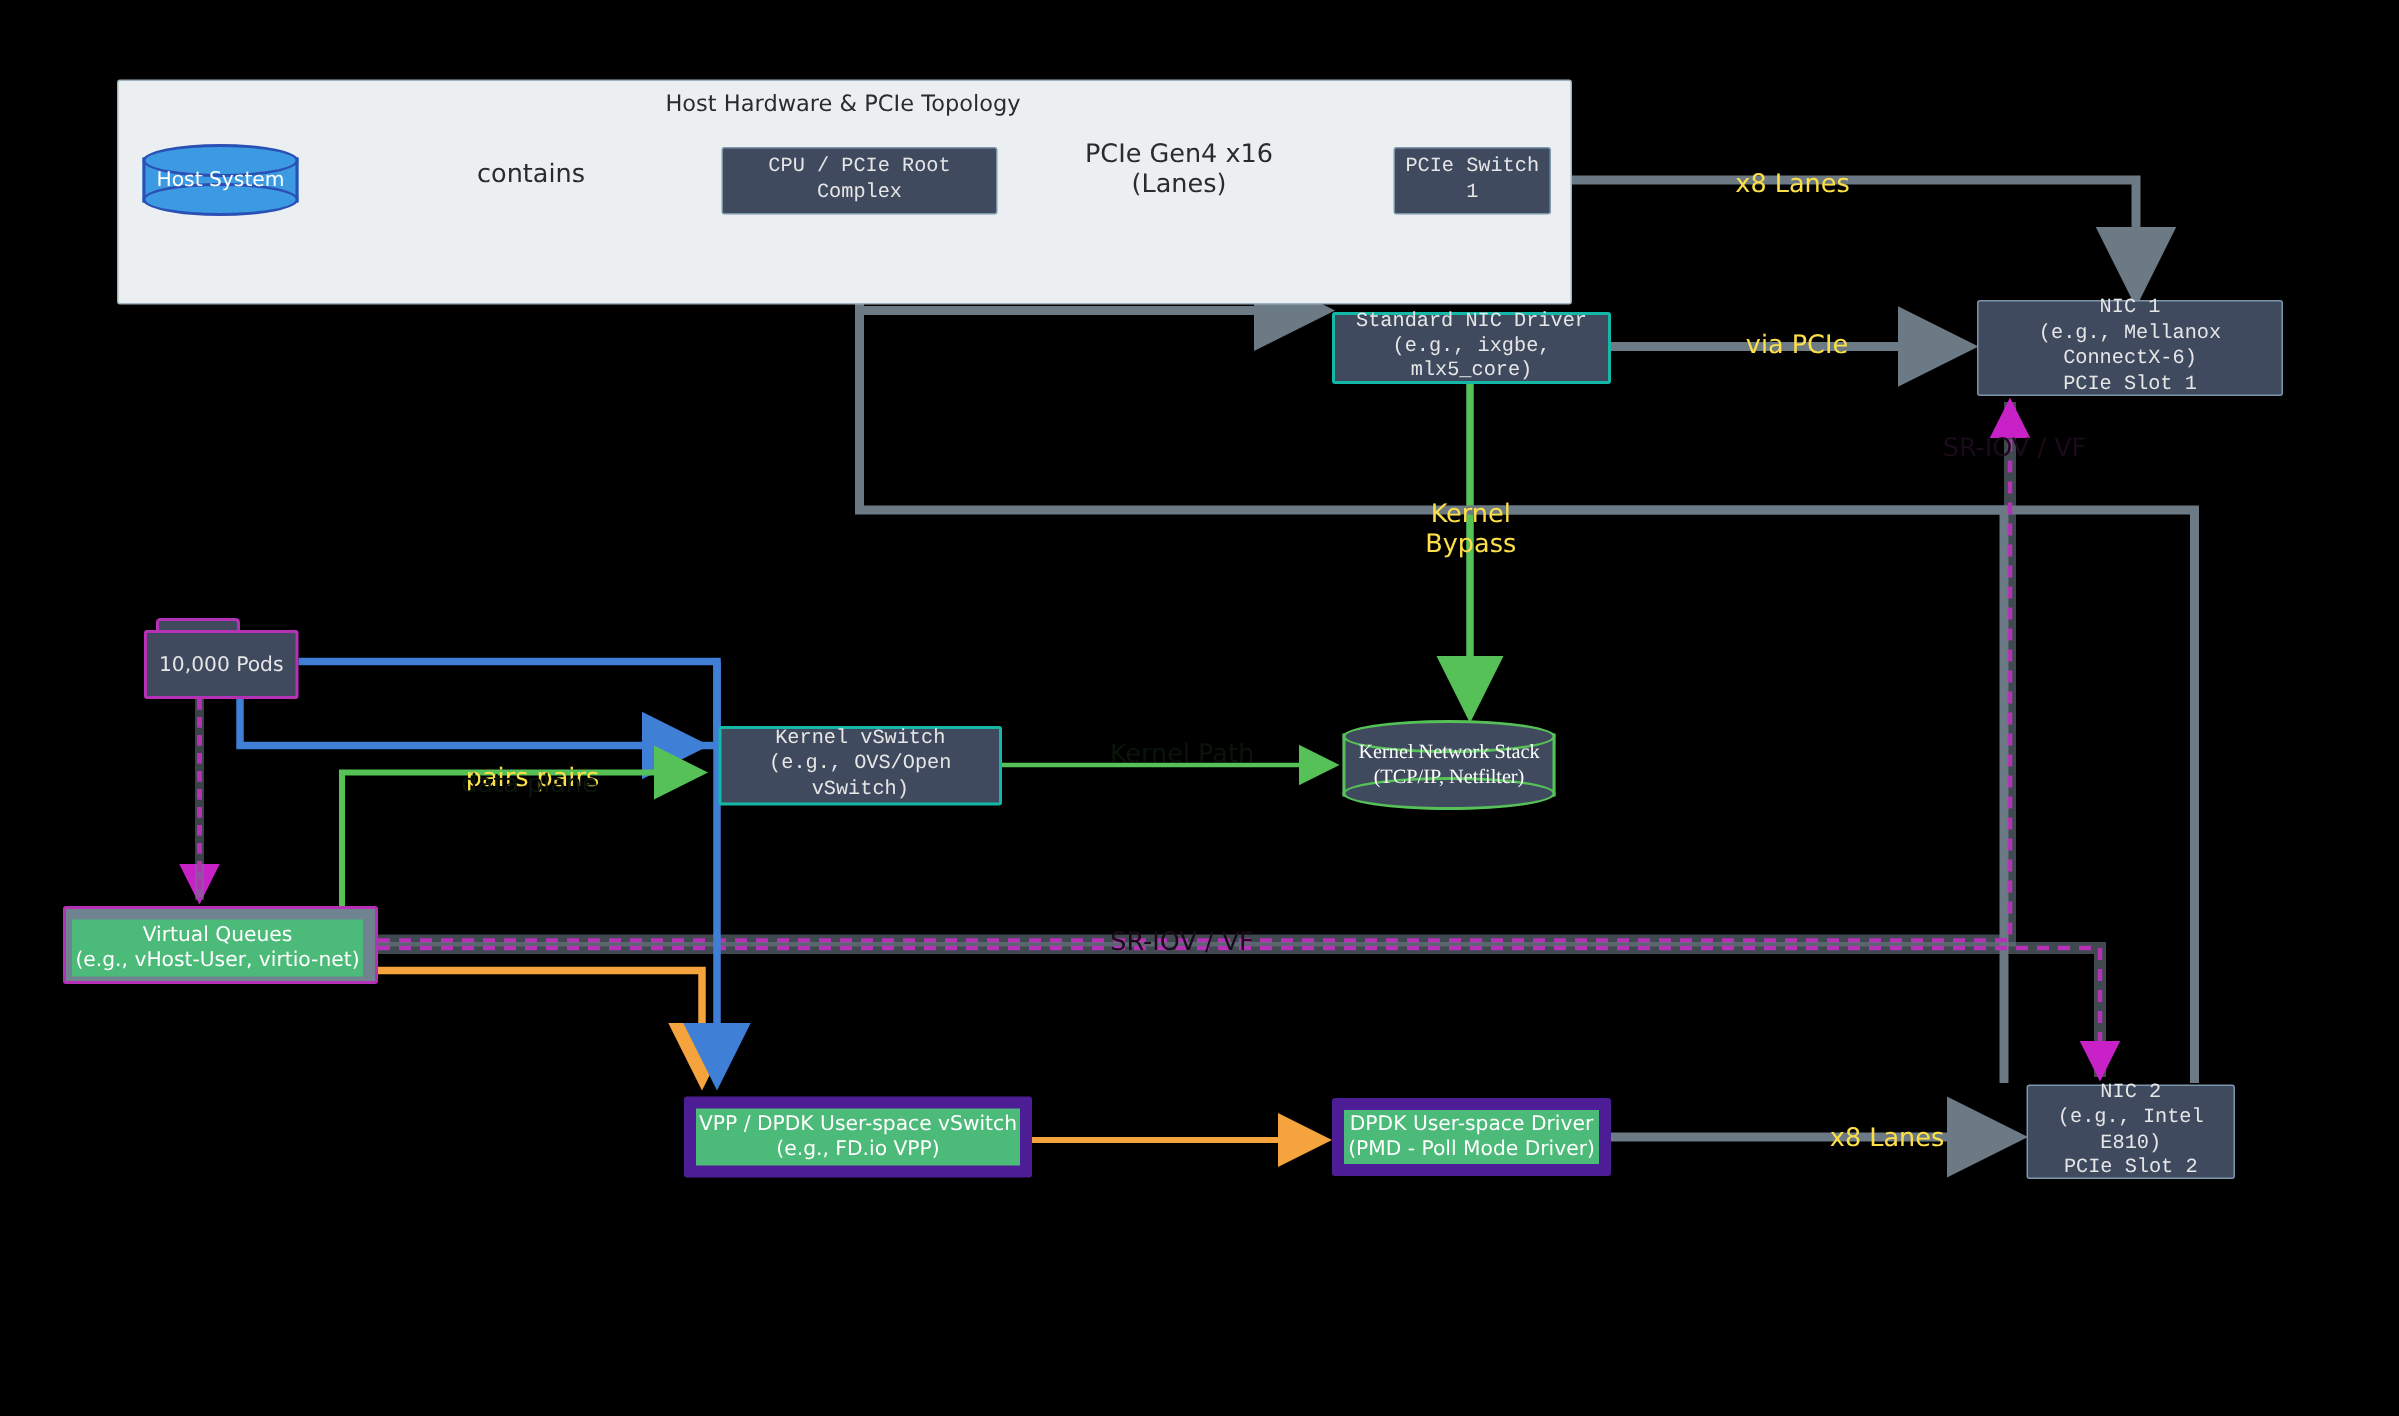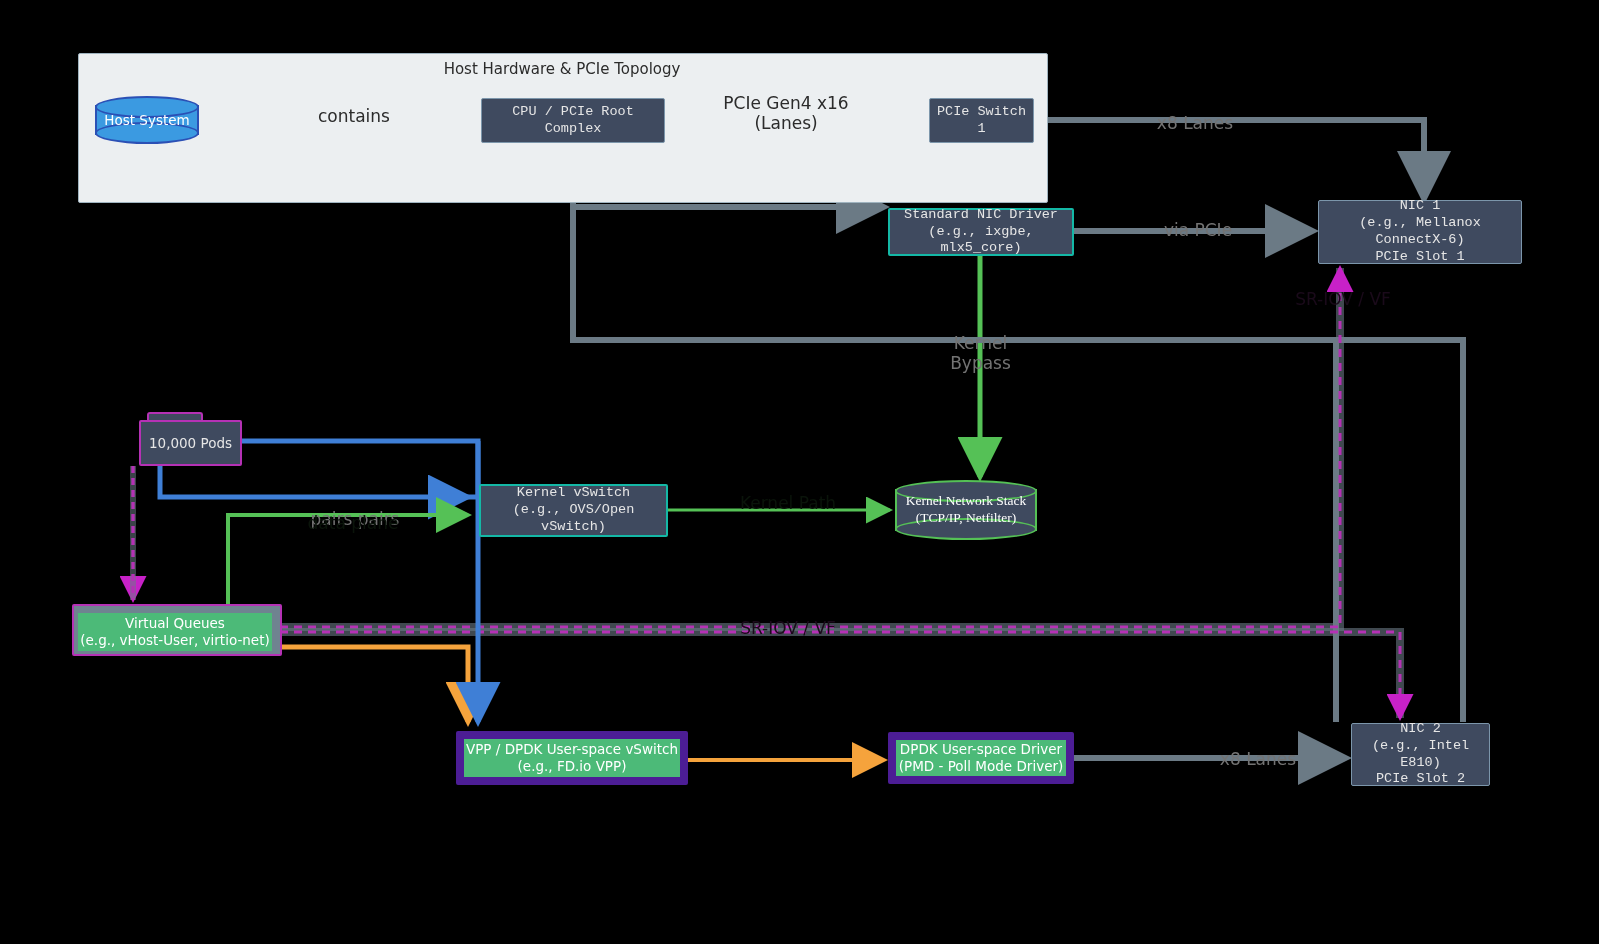--- a/index.html
+++ b/index.html
@@ -28,44 +28,44 @@
 
   
   .cyl{position:absolute;z-index:5;}
   .cyl .body{position:absolute;left:0;right:0;top:9px;bottom:9px;}
   .cyl .cap{position:absolute;left:0;right:0;height:18px;border-radius:50%;}
   .cyl .ctext{position:absolute;left:0;right:0;top:0;bottom:0;display:flex;
               align-items:center;justify-content:center;text-align:center;
               color:#fff;font-size:13.5px;line-height:1.25;white-space:pre-line;}
 
   
-  .folder{position:absolute;z-index:5;margin-left:43px;}
+  .folder{position:absolute;z-index:5;}
   .folder .tab{position:absolute;left:8px;top:0;width:52px;height:10px;
                background:#3f4a5f;border:2.5px solid #b531b5;border-bottom:none;
                border-radius:3px 3px 0 0;}
   .folder .bodyf{position:absolute;left:0;right:0;top:8px;bottom:0;
                  background:#3f4a5f;border:2.5px solid #b531b5;border-radius:2px;}
   .folder .ftext{position:absolute;left:0;right:0;top:8px;bottom:0;display:flex;
                  align-items:center;justify-content:center;color:#e6e6e6;
                  font-size:13.5px;}
 
   
-  .cube{position:absolute;z-index:5;margin-left:30px;}
+  .cube{position:absolute;z-index:5;}
   .cube .shellc{position:absolute;left:0;top:0;right:0;bottom:0;
                 border:2.5px solid #b531b5;border-radius:2px;background:#6f8390;}
   .cube .facec{position:absolute;left:6px;top:9px;right:10px;bottom:5px;
                background:#4cba78;}
   .cube .ctxt{position:absolute;left:6px;top:9px;right:10px;bottom:5px;
               display:flex;align-items:center;justify-content:center;
               text-align:center;color:#ffffff;font-size:13.5px;line-height:1.25;
               white-space:pre-line;}
 
   .edge-label{position:absolute;z-index:6;font-size:17px;text-align:center;
               white-space:pre-line;line-height:1.2;}
-  .edge-label.dim{color:#737373;}
+  .edge-label.dim{color:#fde047;}
   .edge-label.dimv{color:#1a0a1a;}
   .edge-label.dimg{color:#0a140a;}
   .edge-label.dark-on-light{color:#2b2b2b;}
 </style>
 </head>
 <body>
 
 <div id="stage">
 
   <div class="subgraph" style="left:78px;top:53px;width:968px;height:148px;"></div>

